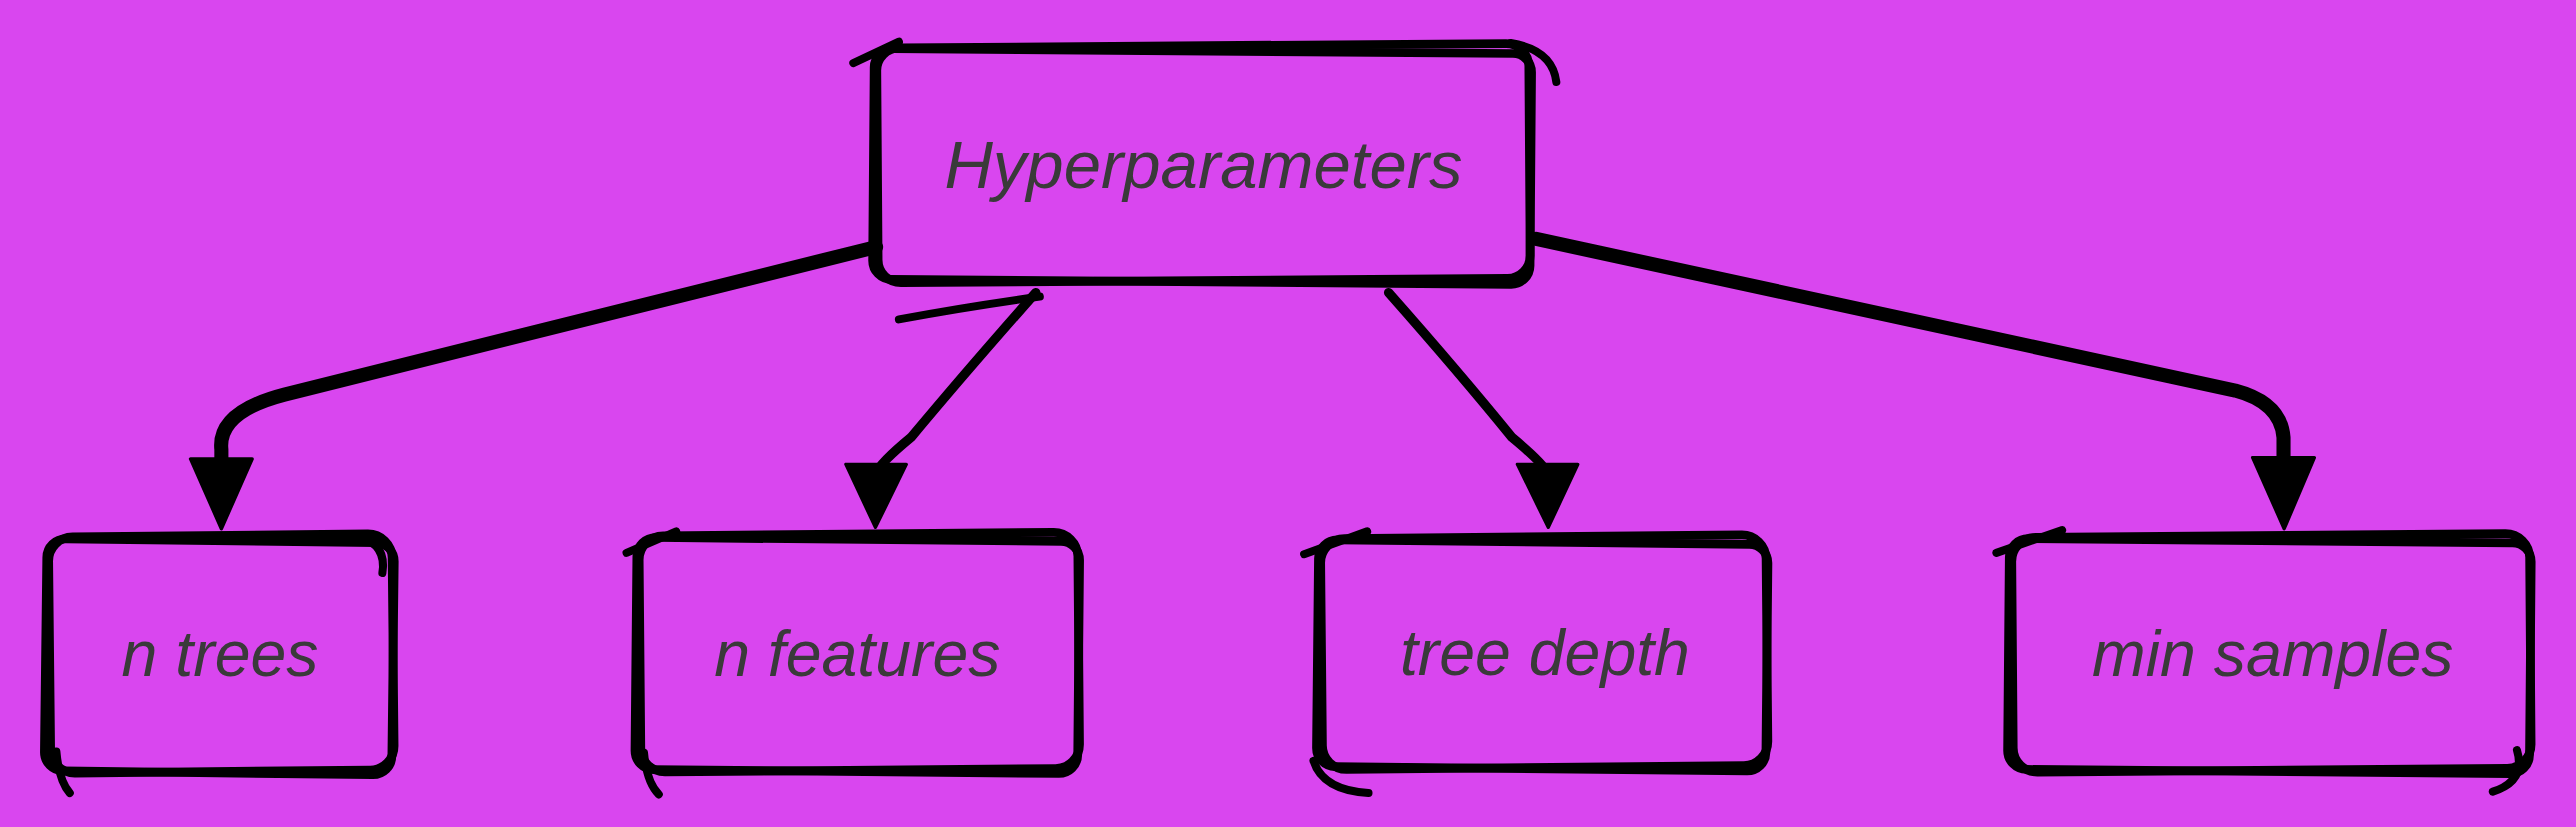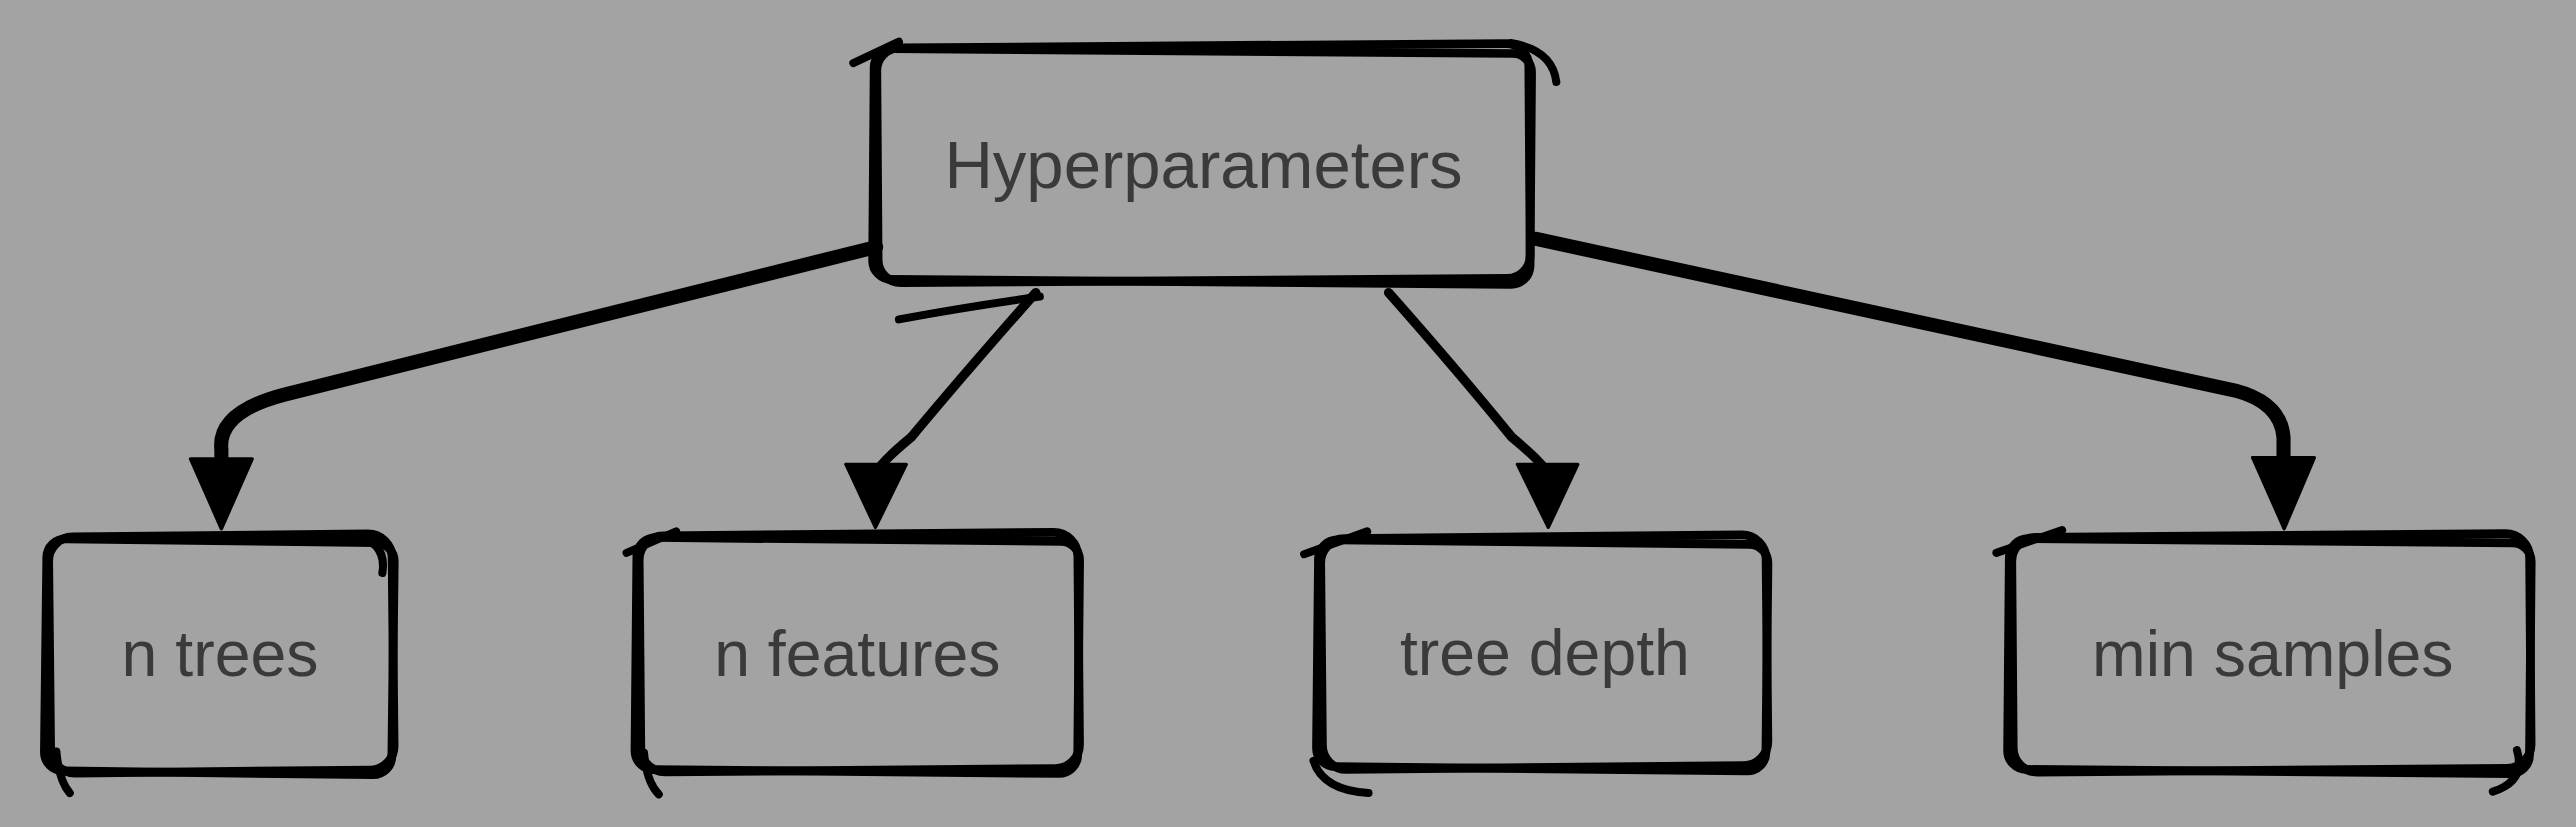--- a/index.html
+++ b/index.html
@@ -7,21 +7,22 @@
     padding: 0;
     background: #ffffff;
     width: 2576px;
     height: 828px;
     overflow: hidden;
   }
   .stage {
     position: relative;
     width: 2576px;
     height: 828px;
-    background: #a3a3a3;
+    background: #d946ef;
+    font-style: italic;
   }
   svg { display: block; }
   .sketch {
     fill: none;
     stroke: #000000;
     stroke-width: 13;
     stroke-linecap: round;
     stroke-linejoin: round;
   }
   .tick {

